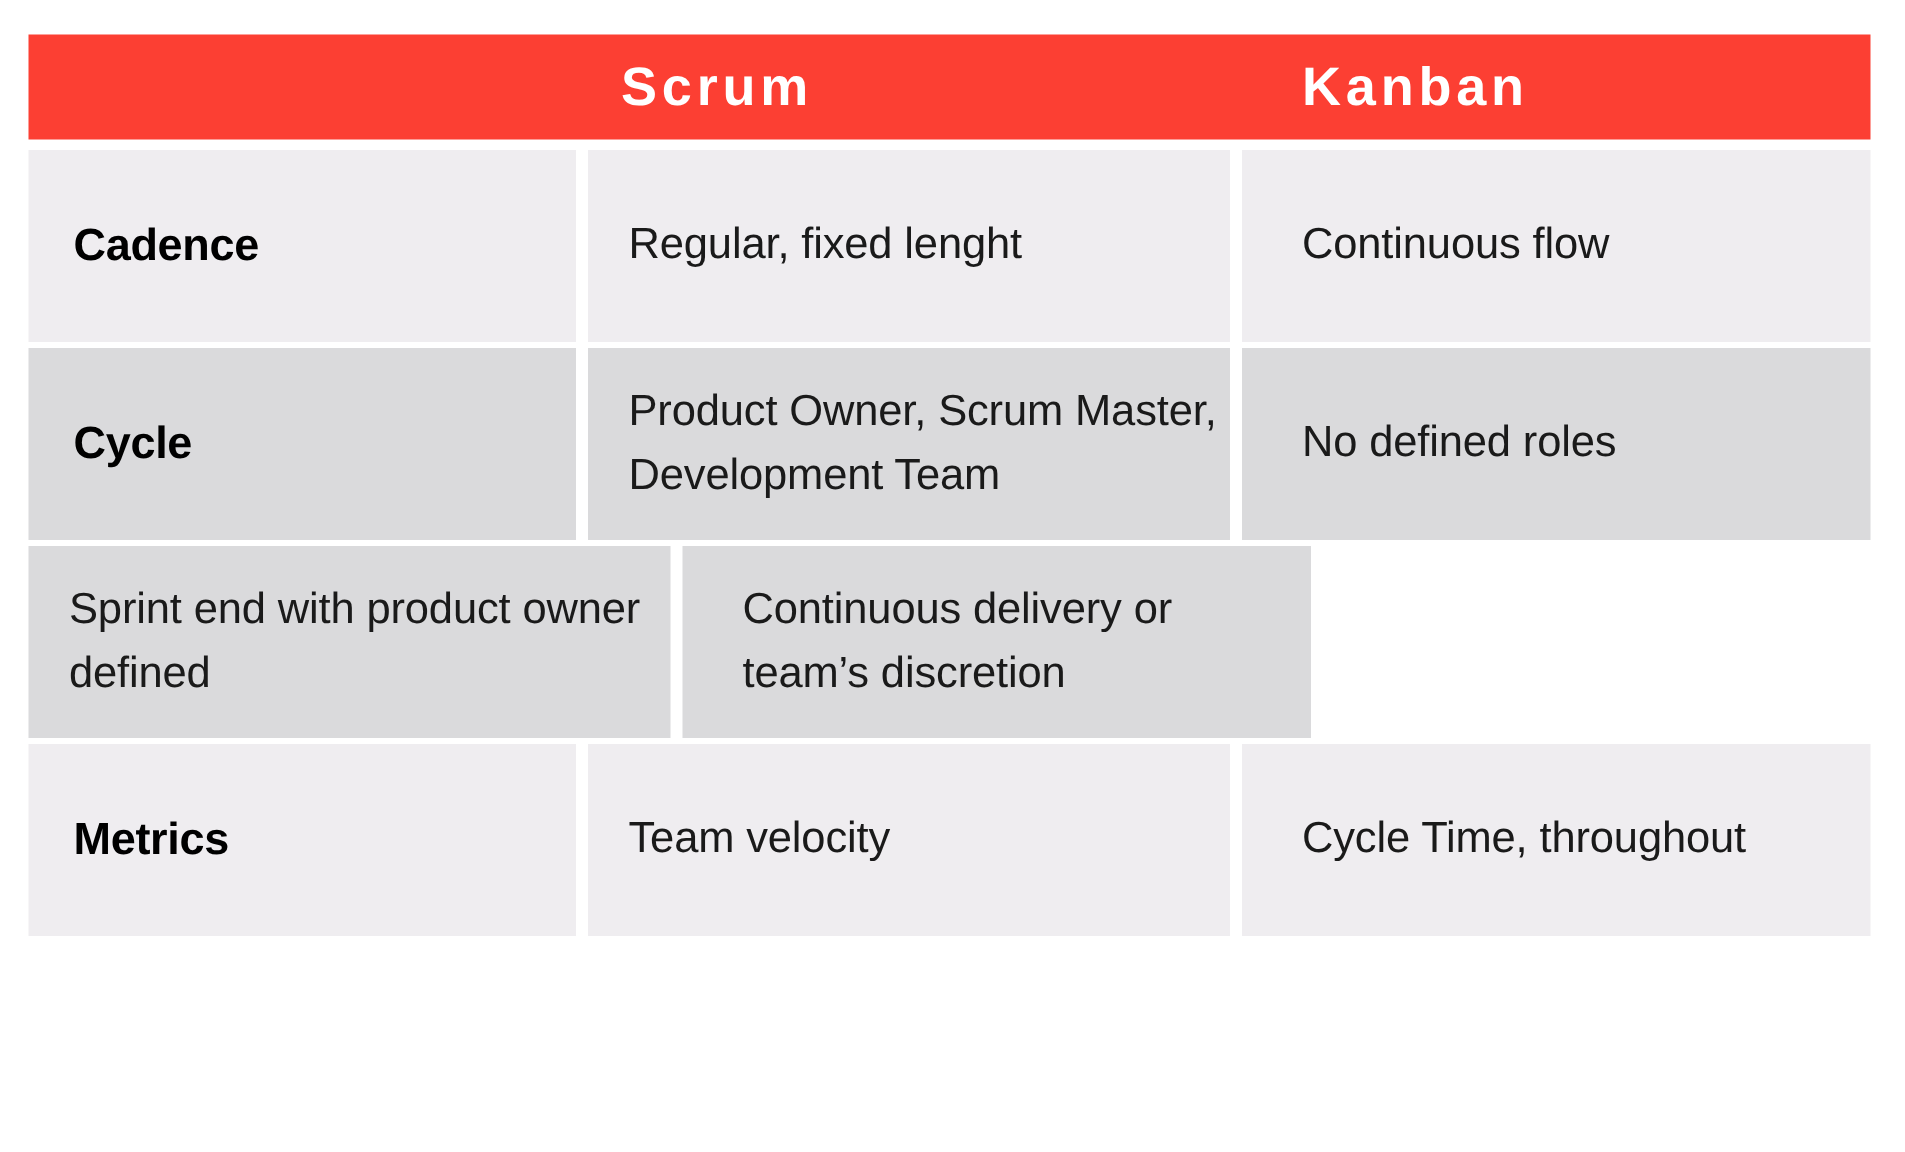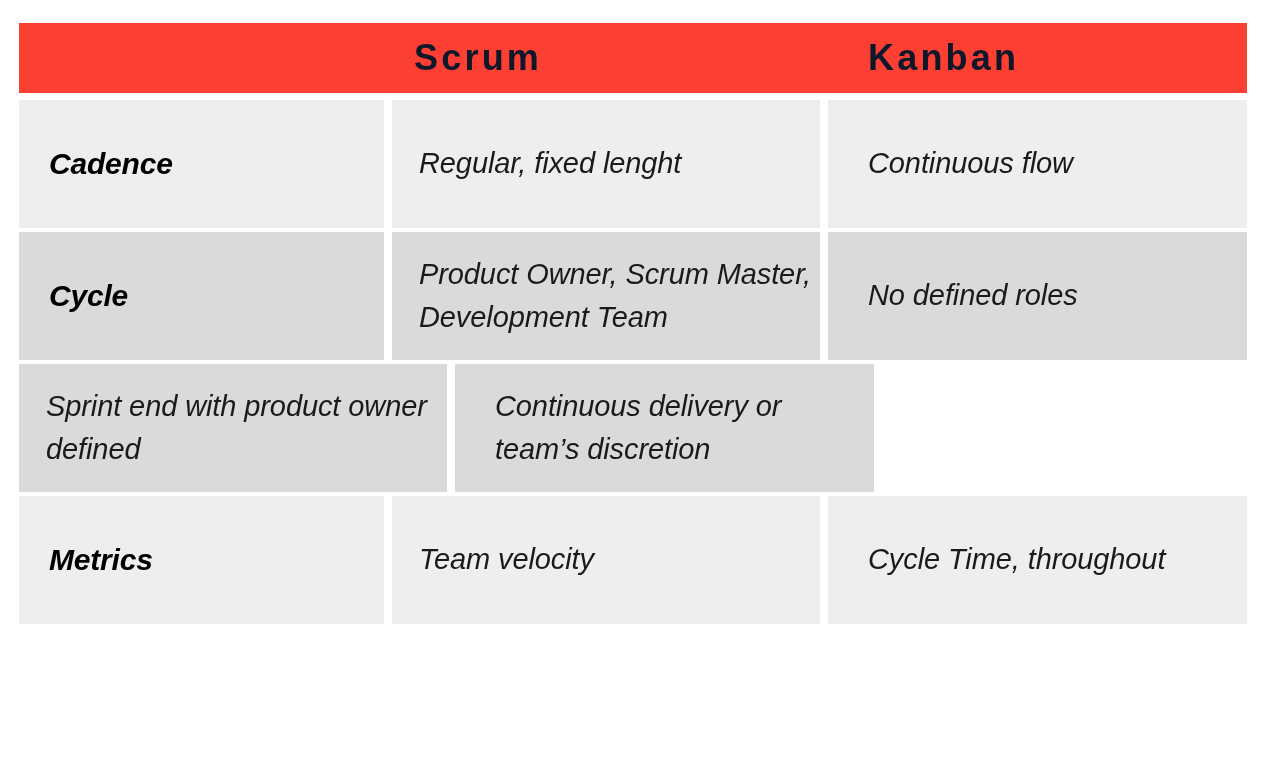--- a/index.html
+++ b/index.html
@@ -40,21 +40,21 @@
   .header-cell {
     display: flex;
     align-items: center;
     box-sizing: border-box;
   }
   .header-cell.c1 { width: 373px; }
   .header-cell.c2 { width: 429px; padding-left: 22px; }
   .header-cell.c3 { width: 426px; padding-left: 47px; }
 
   .header-title {
-    color: #0f172a;
+    color: #ffffff;
     font-family: "Liberation Sans", sans-serif;
     font-size: 36px;
     font-weight: bold;
     letter-spacing: 3.2px;
     line-height: 1;
     white-space: nowrap;
   }
 
   
   .body {
@@ -66,21 +66,20 @@
     height: 128px;
     margin-bottom: 4px;
   }
   .row:last-child { margin-bottom: 0; }
 
   .cell {
     box-sizing: border-box;
     display: flex;
     align-items: center;
     overflow: hidden;
-    font-style: italic;
   }
   .cell.c1 { width: 365px; padding-left: 30px; margin-right: 8px; }
   .cell.c2 { width: 428px; padding-left: 27px; margin-right: 8px; }
   .cell.c3 { width: 419px; padding-left: 40px; padding-right: 12px; }
 
   .row.light .cell { background: #efedf0; }
   .row.dark  .cell { background: #dadadc; }
 
   .label-text {
     color: #000000;

